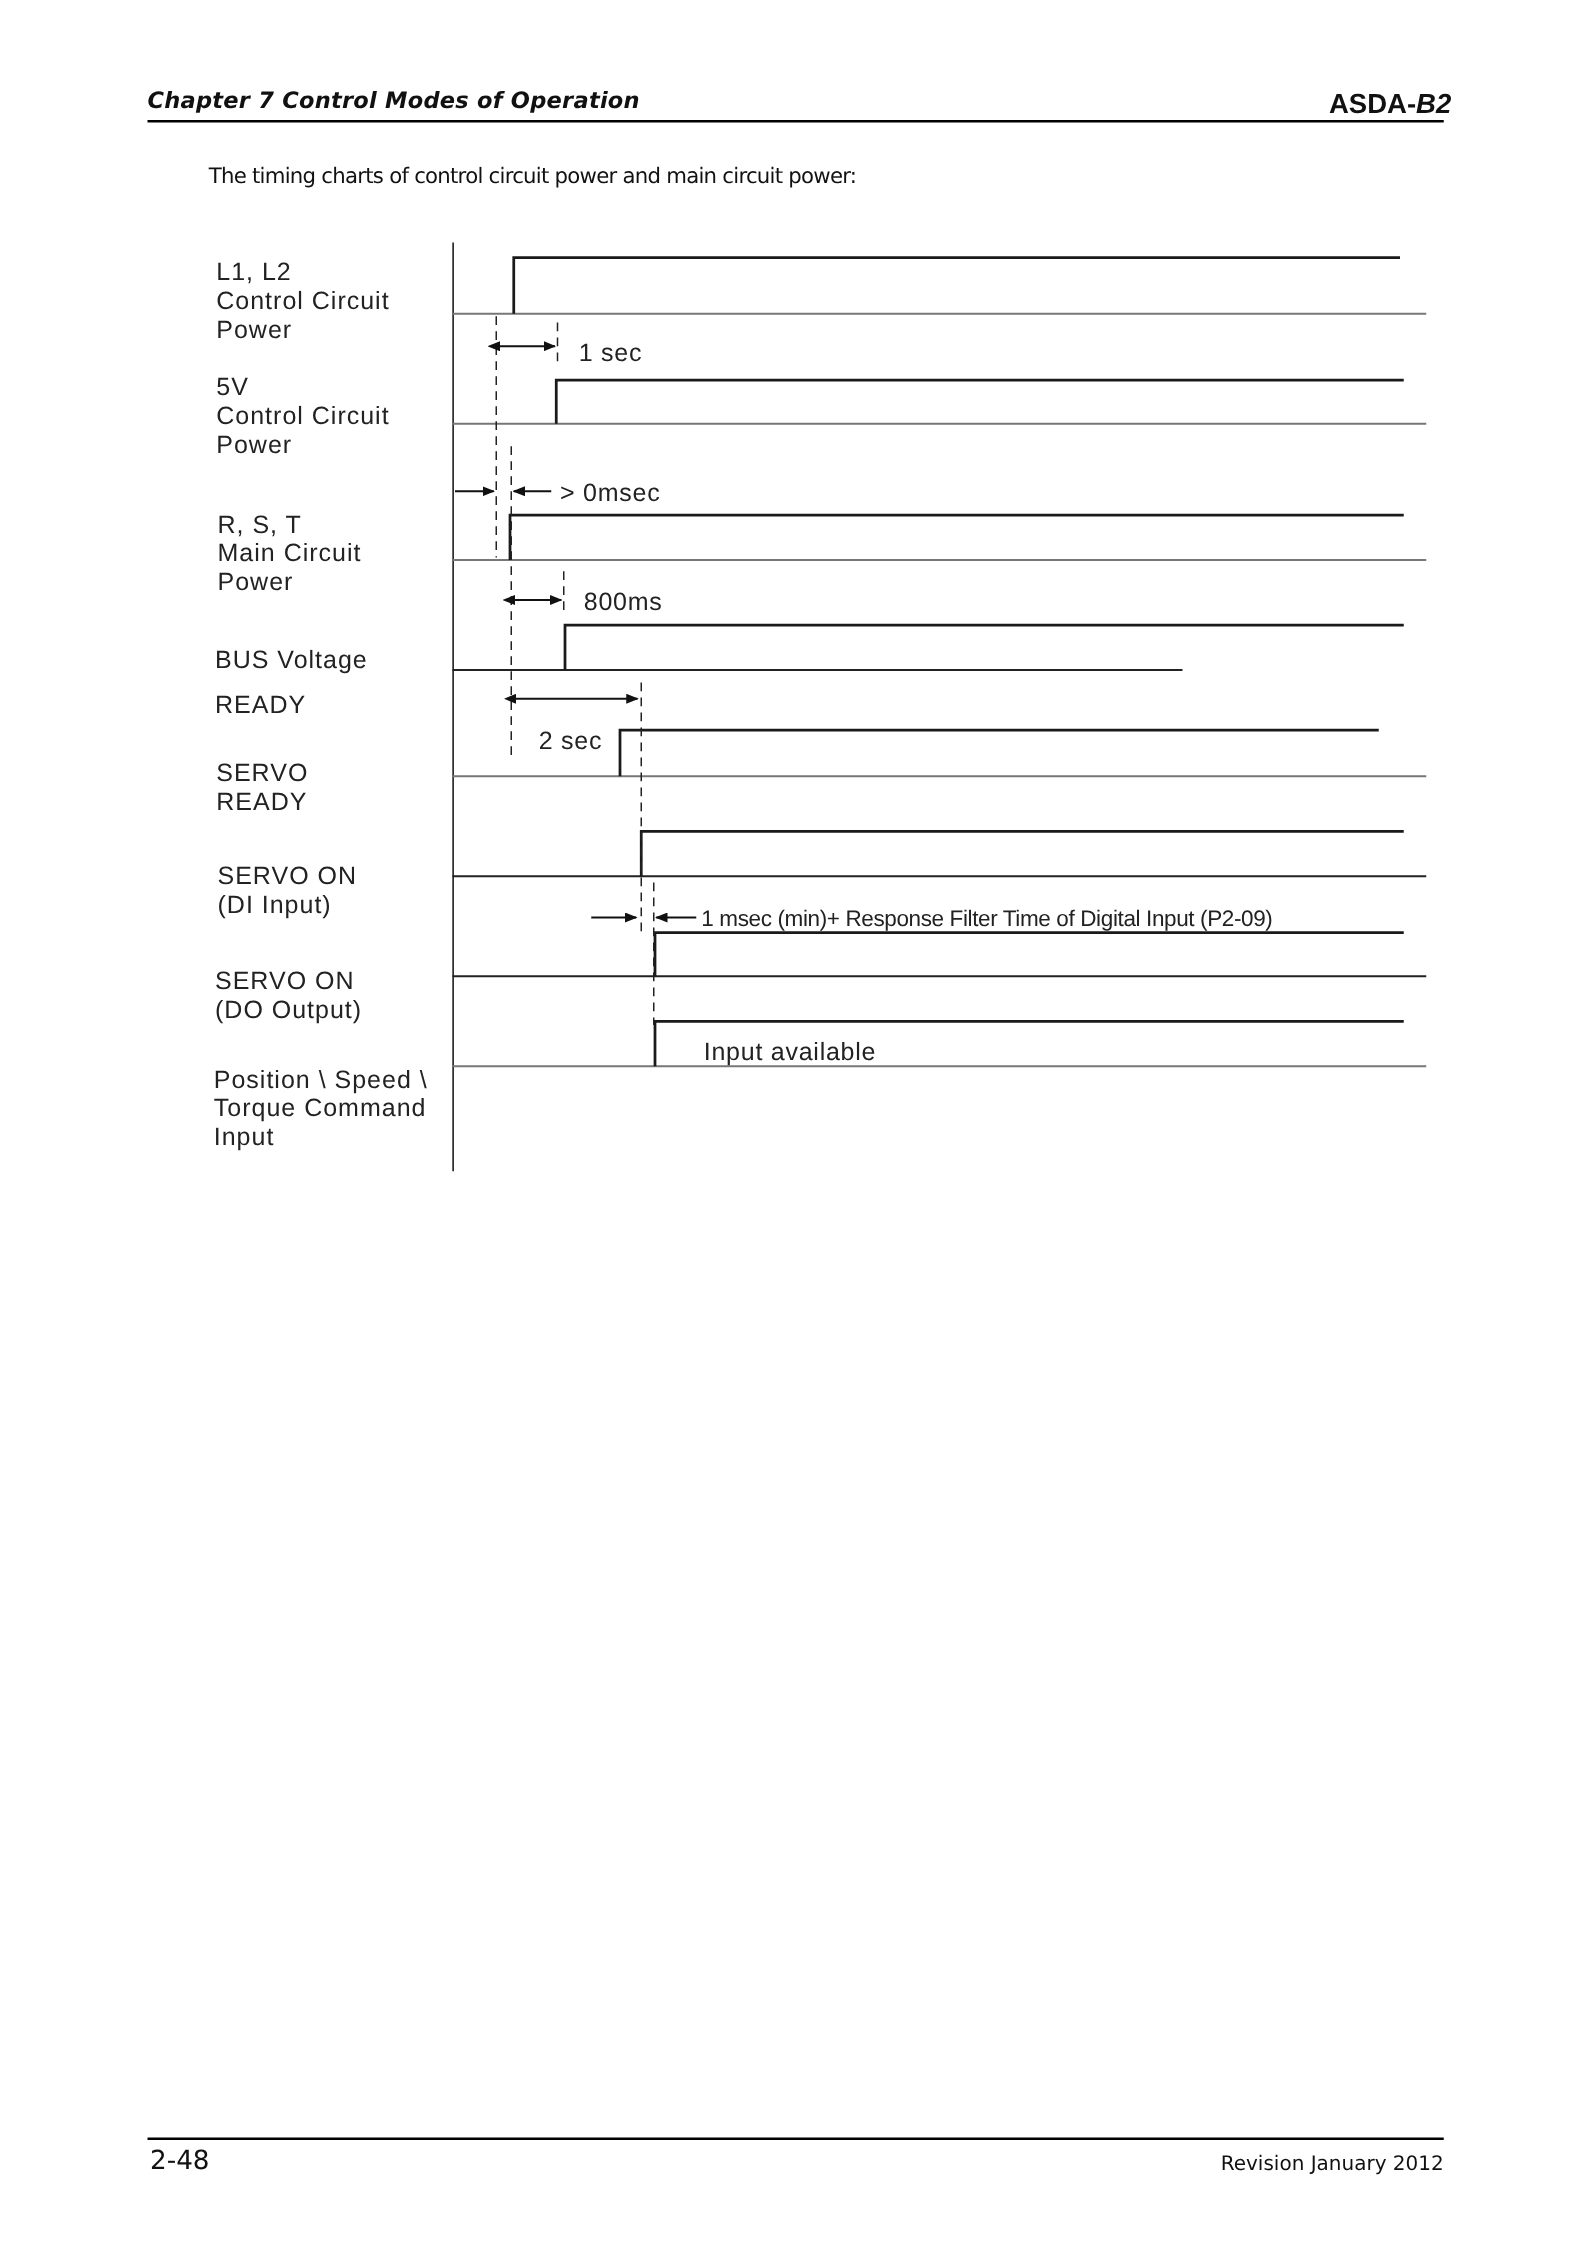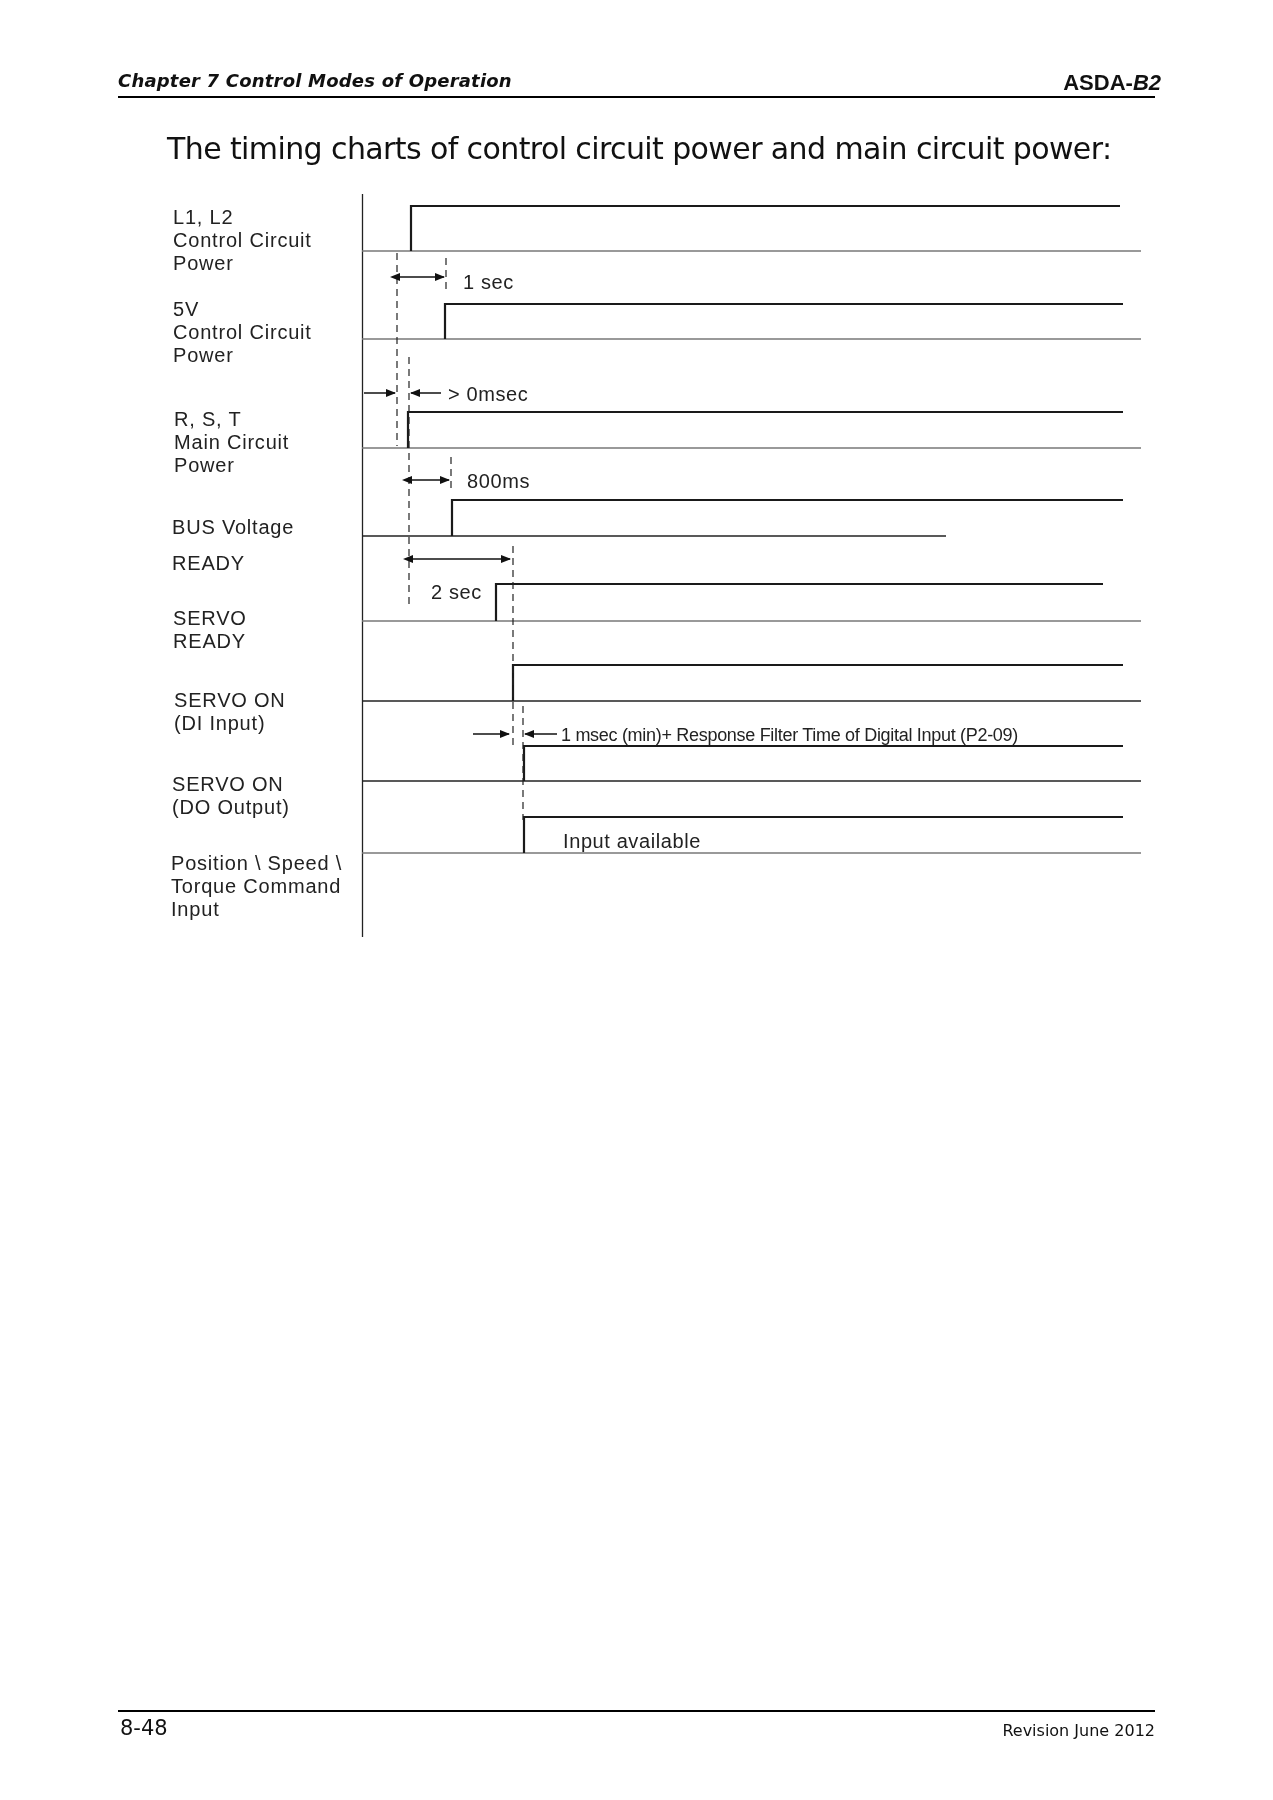--- a/index.html
+++ b/index.html
@@ -2,21 +2,21 @@
 <html><head>
 <meta charset="utf-8">
 <style>
   html, body { margin:0; padding:0; background:#ffffff; }
   body { width:1273px; height:1800px; position:relative; overflow:hidden; font-family:"DejaVu Sans", sans-serif; color:#111; }
   .abs { position:absolute; }
   .hdr-left { left:118px; top:70px; font-family:"DejaVu Sans", sans-serif; font-weight:bold; font-style:italic; font-size:18px; letter-spacing:0.2px; }
   .hdr-right { right:112px; top:70px; font-family:"Liberation Sans", sans-serif; font-weight:bold; font-size:22px; }
   .hdr-right i { font-style:italic; }
   .hdr-rule { left:118px; top:96px; width:1037px; height:2px; background:#000; }
-  .intro { left:167px; top:131px; font-family:"DejaVu Sans", sans-serif; font-size:30px; letter-spacing:-0.6px; }
+  .intro { left:167px; top:131px; font-family:"DejaVu Sans", sans-serif; font-size:17px; letter-spacing:-0.6px; }
   .ftr-rule { left:118px; top:1710px; width:1037px; height:2px; background:#000; }
   .ftr-left { left:120px; top:1716px; font-family:"DejaVu Sans", sans-serif; font-size:21px; }
   .ftr-right { right:118px; top:1721px; font-family:"DejaVu Sans", sans-serif; font-size:16px; }
   svg.chart { position:absolute; left:0; top:0; }
   .lbl { font-family:"Liberation Sans", sans-serif; font-size:20px; fill:#222; letter-spacing:0.8px; }
   .ann { font-family:"Liberation Sans", sans-serif; font-size:20px; fill:#222; letter-spacing:0.6px; }
   .ann-narrow { font-family:"Liberation Sans", sans-serif; font-size:18px; fill:#222; letter-spacing:-0.3px; }
 </style>
 </head>
 <body>
@@ -112,14 +112,14 @@
 
   <text class="ann" x="463" y="289">1 sec</text>
   <text class="ann" x="448" y="401">&gt; 0msec</text>
   <text class="ann" x="467" y="488">800ms</text>
   <text class="ann" x="431" y="599">2 sec</text>
   <text class="ann-narrow" x="561" y="741">1 msec (min)+ Response Filter Time of Digital Input (P2-09)</text>
   <text class="ann" x="563" y="848">Input available</text>
 </svg>
 
 <div class="abs ftr-rule"></div>
-<div class="abs ftr-left">8-48</div>
-<div class="abs ftr-right">Revision June 2012</div>
+<div class="abs ftr-left">2-48</div>
+<div class="abs ftr-right">Revision January 2012</div>
 
 </body></html>

